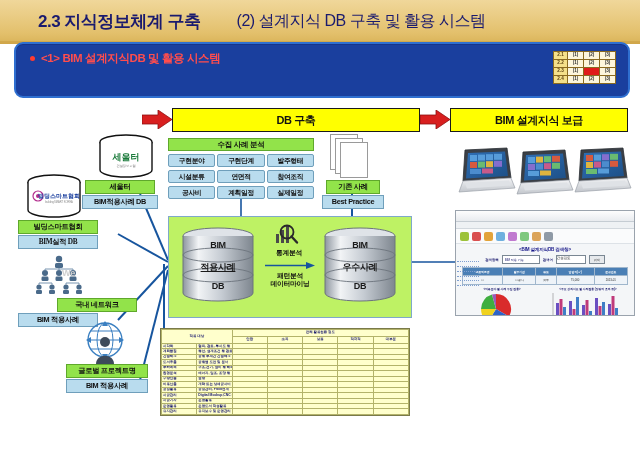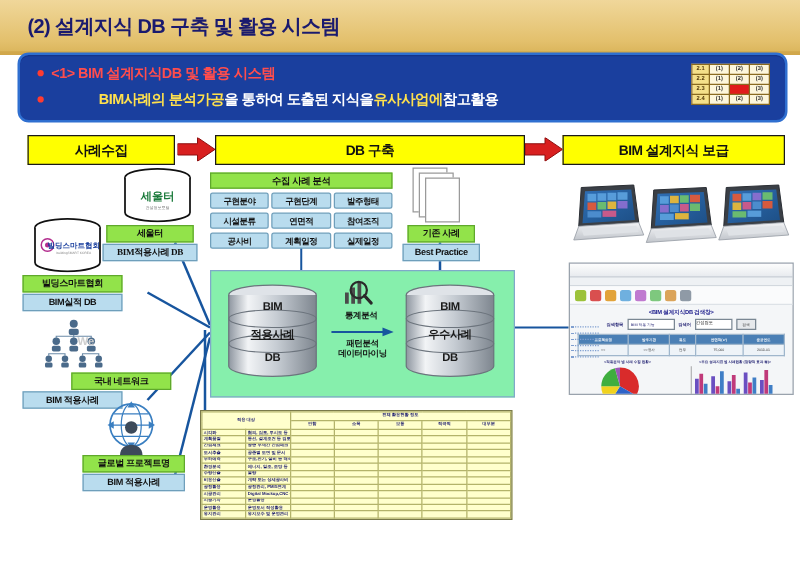--- a/index.html
+++ b/index.html
@@ -20,21 +20,21 @@
   }
   .title-row{
     position:absolute;left:0;top:4px;width:640px;height:34px;
     display:flex;align-items:center;
   }
   .title-main{
     margin-left:38px;font-size:17px;font-weight:bold;color:#1a1a6e;letter-spacing:-.5px;
     white-space:nowrap;
   }
   .title-sub{
-    margin-left:22px;font-size:16px;font-weight:bold;color:#1a1a6e;letter-spacing:-.5px;
+    margin-left:36px;font-size:16px;font-weight:normal;color:#1a1a6e;letter-spacing:-.5px;
     white-space:nowrap;
   }
 
   
   .bullet-box{
     position:absolute;left:14px;top:42px;width:612px;height:52px;
     background:#1a3f9e;
     border:2px solid #2f6fd0;border-radius:9px;
     box-shadow:0 1px 0 #16348a inset;
     overflow:hidden;
@@ -96,21 +96,21 @@
   
   .cyl{position:absolute;}
   .cyl svg{display:block;}
 
   
   .icon-net{position:absolute;}
 
   
   .center-panel{
     position:absolute;left:168px;top:84px;width:242px;height:100px;
-    border:1px solid #7fa9c9;background:#86efac;
+    border:1px solid #7fa9c9;background:#bef264;
   }
   .dbcyl-label{
     position:absolute;text-align:center;font-weight:bold;color:#1a1a1a;
     font-size:9px;width:100%;left:0;letter-spacing:-.3px;
   }
   .mid-text{
     position:absolute;font-size:6.8px;font-weight:bold;color:#111;text-align:center;
     line-height:1.25;letter-spacing:-.3px;
   }
 
@@ -206,35 +206,28 @@
 
   .connector{position:absolute;left:0;top:0;width:640px;height:321px;pointer-events:none;}
 </style>
 </head>
 <body>
 
 <div class="slide">
 
   <div class="header-band"></div>
   <div class="title-row">
+    <div class="title-main">2.3 지식정보체계 구축</div>
     <div class="title-sub">(2) 설계지식 DB 구축 및 활용 시스템</div>
   </div>
 
   <div class="bullet-box">
     <div class="bullet-line l1">
       <span class="dot"></span>
       <span class="t-red">&lt;1&gt; BIM 설계지식DB 및 활용 시스템</span>
-    </div>
-    <div class="bullet-line l2">
-      <span class="dot"></span>
-      <span class="indent"></span>
-      <span class="t-yellow">BIM사례의 분석가공</span>
-      <span class="t-white">을 통하여 도출된 지식을 </span>
-      <span class="t-yellow">유사사업에</span>
-      <span class="t-white"> 참고활용</span>
     </div>
 
     <table class="nav-matrix">
       <tbody>
         <tr>
           <td class="rowhead">2.1</td>
           <td>(1)</td>
           <td>(2)</td>
           <td>(3)</td>
         </tr>
@@ -254,21 +247,20 @@
           <td class="rowhead">2.4</td>
           <td>(1)</td>
           <td>(2)</td>
           <td>(3)</td>
         </tr>
       </tbody>
     </table>
   </div>
 
   <div class="flowbar">
-    <div class="ybox b1">사례수집</div>
     <div class="ybox b2">DB 구축</div>
     <div class="ybox b3">BIM 설계지식 보급</div>
   </div>
   <svg class="rarrow" style="left:142px" viewBox="0 0 30 19">
     <polygon points="0,5 16,5 16,0 30,9.5 16,19 16,14 0,14" fill="#d81f1f" stroke="#8e0f0f" stroke-width="0.8"></polygon>
   </svg>
   <svg class="rarrow" style="left:420px" viewBox="0 0 30 19">
     <polygon points="0,5 16,5 16,0 30,9.5 16,19 16,14 0,14" fill="#d81f1f" stroke="#8e0f0f" stroke-width="0.8"></polygon>
   </svg>
 
@@ -295,34 +287,34 @@
 
     <div class="cyl" style="left:98px;top:2px;">
       <svg width="56" height="44" viewBox="0 0 56 44">
         <ellipse cx="28" cy="8" rx="26" ry="7" fill="#fff" stroke="#111" stroke-width="1.4"></ellipse>
         <path d="M2,8 L2,36 A26,7 0 0 0 54,36 L54,8" fill="#fff" stroke="#111" stroke-width="1.4"></path>
         <text x="28" y="26" font-size="9" font-weight="bold" fill="#1a7a3a" text-anchor="middle" font-family="Liberation Sans, sans-serif">세울터</text>
         <text x="28" y="33" font-size="3.2" fill="#777" text-anchor="middle" font-family="Liberation Sans, sans-serif">건설정보포털</text>
       </svg>
     </div>
     <div class="pill green" style="left:85px;top:48px;width:68px;height:12px;">세울터</div>
-    <div class="pill blue" style="left:82px;top:63px;width:74px;height:12px;font-family:Liberation Serif, serif;">BIM적용사례 DB</div>
+    <div class="pill blue" style="left:82px;top:63px;width:74px;height:12px;">BIM적용사례 DB</div>
 
     <div class="cyl" style="left:26px;top:42px;">
       <svg width="56" height="44" viewBox="0 0 56 44">
         <ellipse cx="28" cy="8" rx="26" ry="7" fill="#fff" stroke="#111" stroke-width="1.4"></ellipse>
         <path d="M2,8 L2,36 A26,7 0 0 0 54,36 L54,8" fill="#fff" stroke="#111" stroke-width="1.4"></path>
         <circle cx="12" cy="22" r="5" fill="none" stroke="#b32d8e" stroke-width="1.2"></circle>
         <circle cx="12" cy="22" r="2" fill="#b32d8e"></circle>
         <text x="33" y="24" font-size="6" font-weight="bold" fill="#1a3f9e" text-anchor="middle" font-family="Liberation Sans, sans-serif">빌딩스마트협회</text>
         <text x="33" y="29" font-size="2.6" fill="#888" text-anchor="middle" font-family="Liberation Sans, sans-serif">buildingSMART KOREA</text>
       </svg>
     </div>
     <div class="pill green" style="left:18px;top:88px;width:78px;height:12px;">빌딩스마트협회</div>
-    <div class="pill blue" style="left:18px;top:103px;width:78px;height:12px;">BIM실적 DB</div>
+    <div class="pill blue" style="left:18px;top:103px;width:78px;height:12px;font-family:Liberation Serif, serif;">BIM실적 DB</div>
 
     <div class="icon-net" style="left:32px;top:122px;">
       <svg width="54" height="42" viewBox="0 0 54 42">
         <g fill="#4a6a8a">
           <circle cx="27" cy="5" r="3.2"></circle>
             <rect x="23" y="9" width="8" height="5" rx="1.6"></rect>
           <circle cx="13" cy="19" r="3"></circle>
             <rect x="9.5" y="22.5" width="7" height="4.6" rx="1.4"></rect>
           <circle cx="27" cy="19" r="3"></circle>
             <rect x="23.5" y="22.5" width="7" height="4.6" rx="1.4"></rect>

